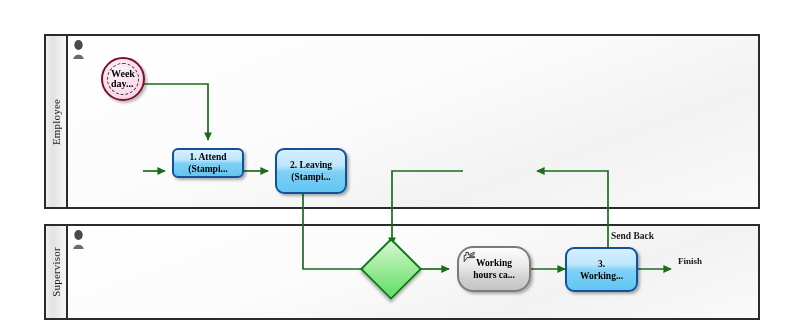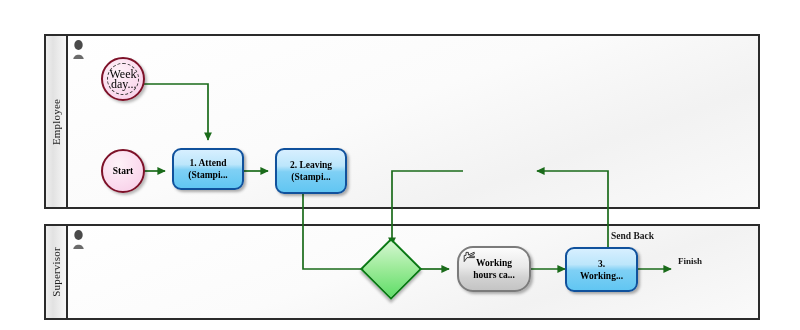--- a/index.html
+++ b/index.html
@@ -103,22 +103,22 @@
     font-family: "Liberation Serif", serif;
   }
   .event-start { border: 2px solid #7d1128; }
   .event-end   { border: 5px solid #7d1128; }
   .event-timer { border: 2px solid #7d1128; position: relative; }
   .event-timer .inner-ring {
     position: absolute; left: 4px; top: 4px; right: 4px; bottom: 4px;
     border: 1px dashed #3a3a3a; border-radius: 50%;
   }
   .event-timer .tlabel {
-    position: relative; z-index: 3; text-align: right;
-    font-size: 12px; font-weight: normal; line-height: 10px; color:#000;
+    position: relative; z-index: 3; text-align: left;
+    font-size: 10px; font-weight: bold; line-height: 10px; color:#000;
   }
   .gateway-wrap { position: absolute; }
   .gateway {
     width: 100%; height: 100%;
     transform: rotate(45deg);
     border: 2px solid #0a7a14;
     background: linear-gradient(135deg, #d5f7d2 0%, #9eeb9a 48%, #5fdd68 100%);
     box-shadow: 2px 2px 3px rgba(0,0,0,.3);
     box-sizing: border-box;
   }
@@ -188,25 +188,22 @@
   </svg>
 
   <div class="node event event-timer" style="left:101px; top:57px; width:44px; height:44px;">
     <div class="inner-ring"></div>
     <div class="tlabel">
       <span>Week</span><br>
       <span>day...</span>
     </div>
   </div>
 
-  <div class="node event event-start" style="left:101px; top:149px; width:44px; height:44px;">
-    <span>Start</span>
-  </div>
-
-  <div class="node task" style="left:172px; top:148px; width:72px; height:42px;">
+
+  <div class="node task" style="left:172px; top:148px; width:72px; height:30px;border-radius:6px;">
     <span class="ln">1. Attend</span>
     <span class="ln">(Stampi...</span>
   </div>
 
   <div class="node task" style="left:275px; top:148px; width:72px; height:46px;">
     <span class="ln">2. Leaving</span>
     <span class="ln">(Stampi...</span>
   </div>
 
 

